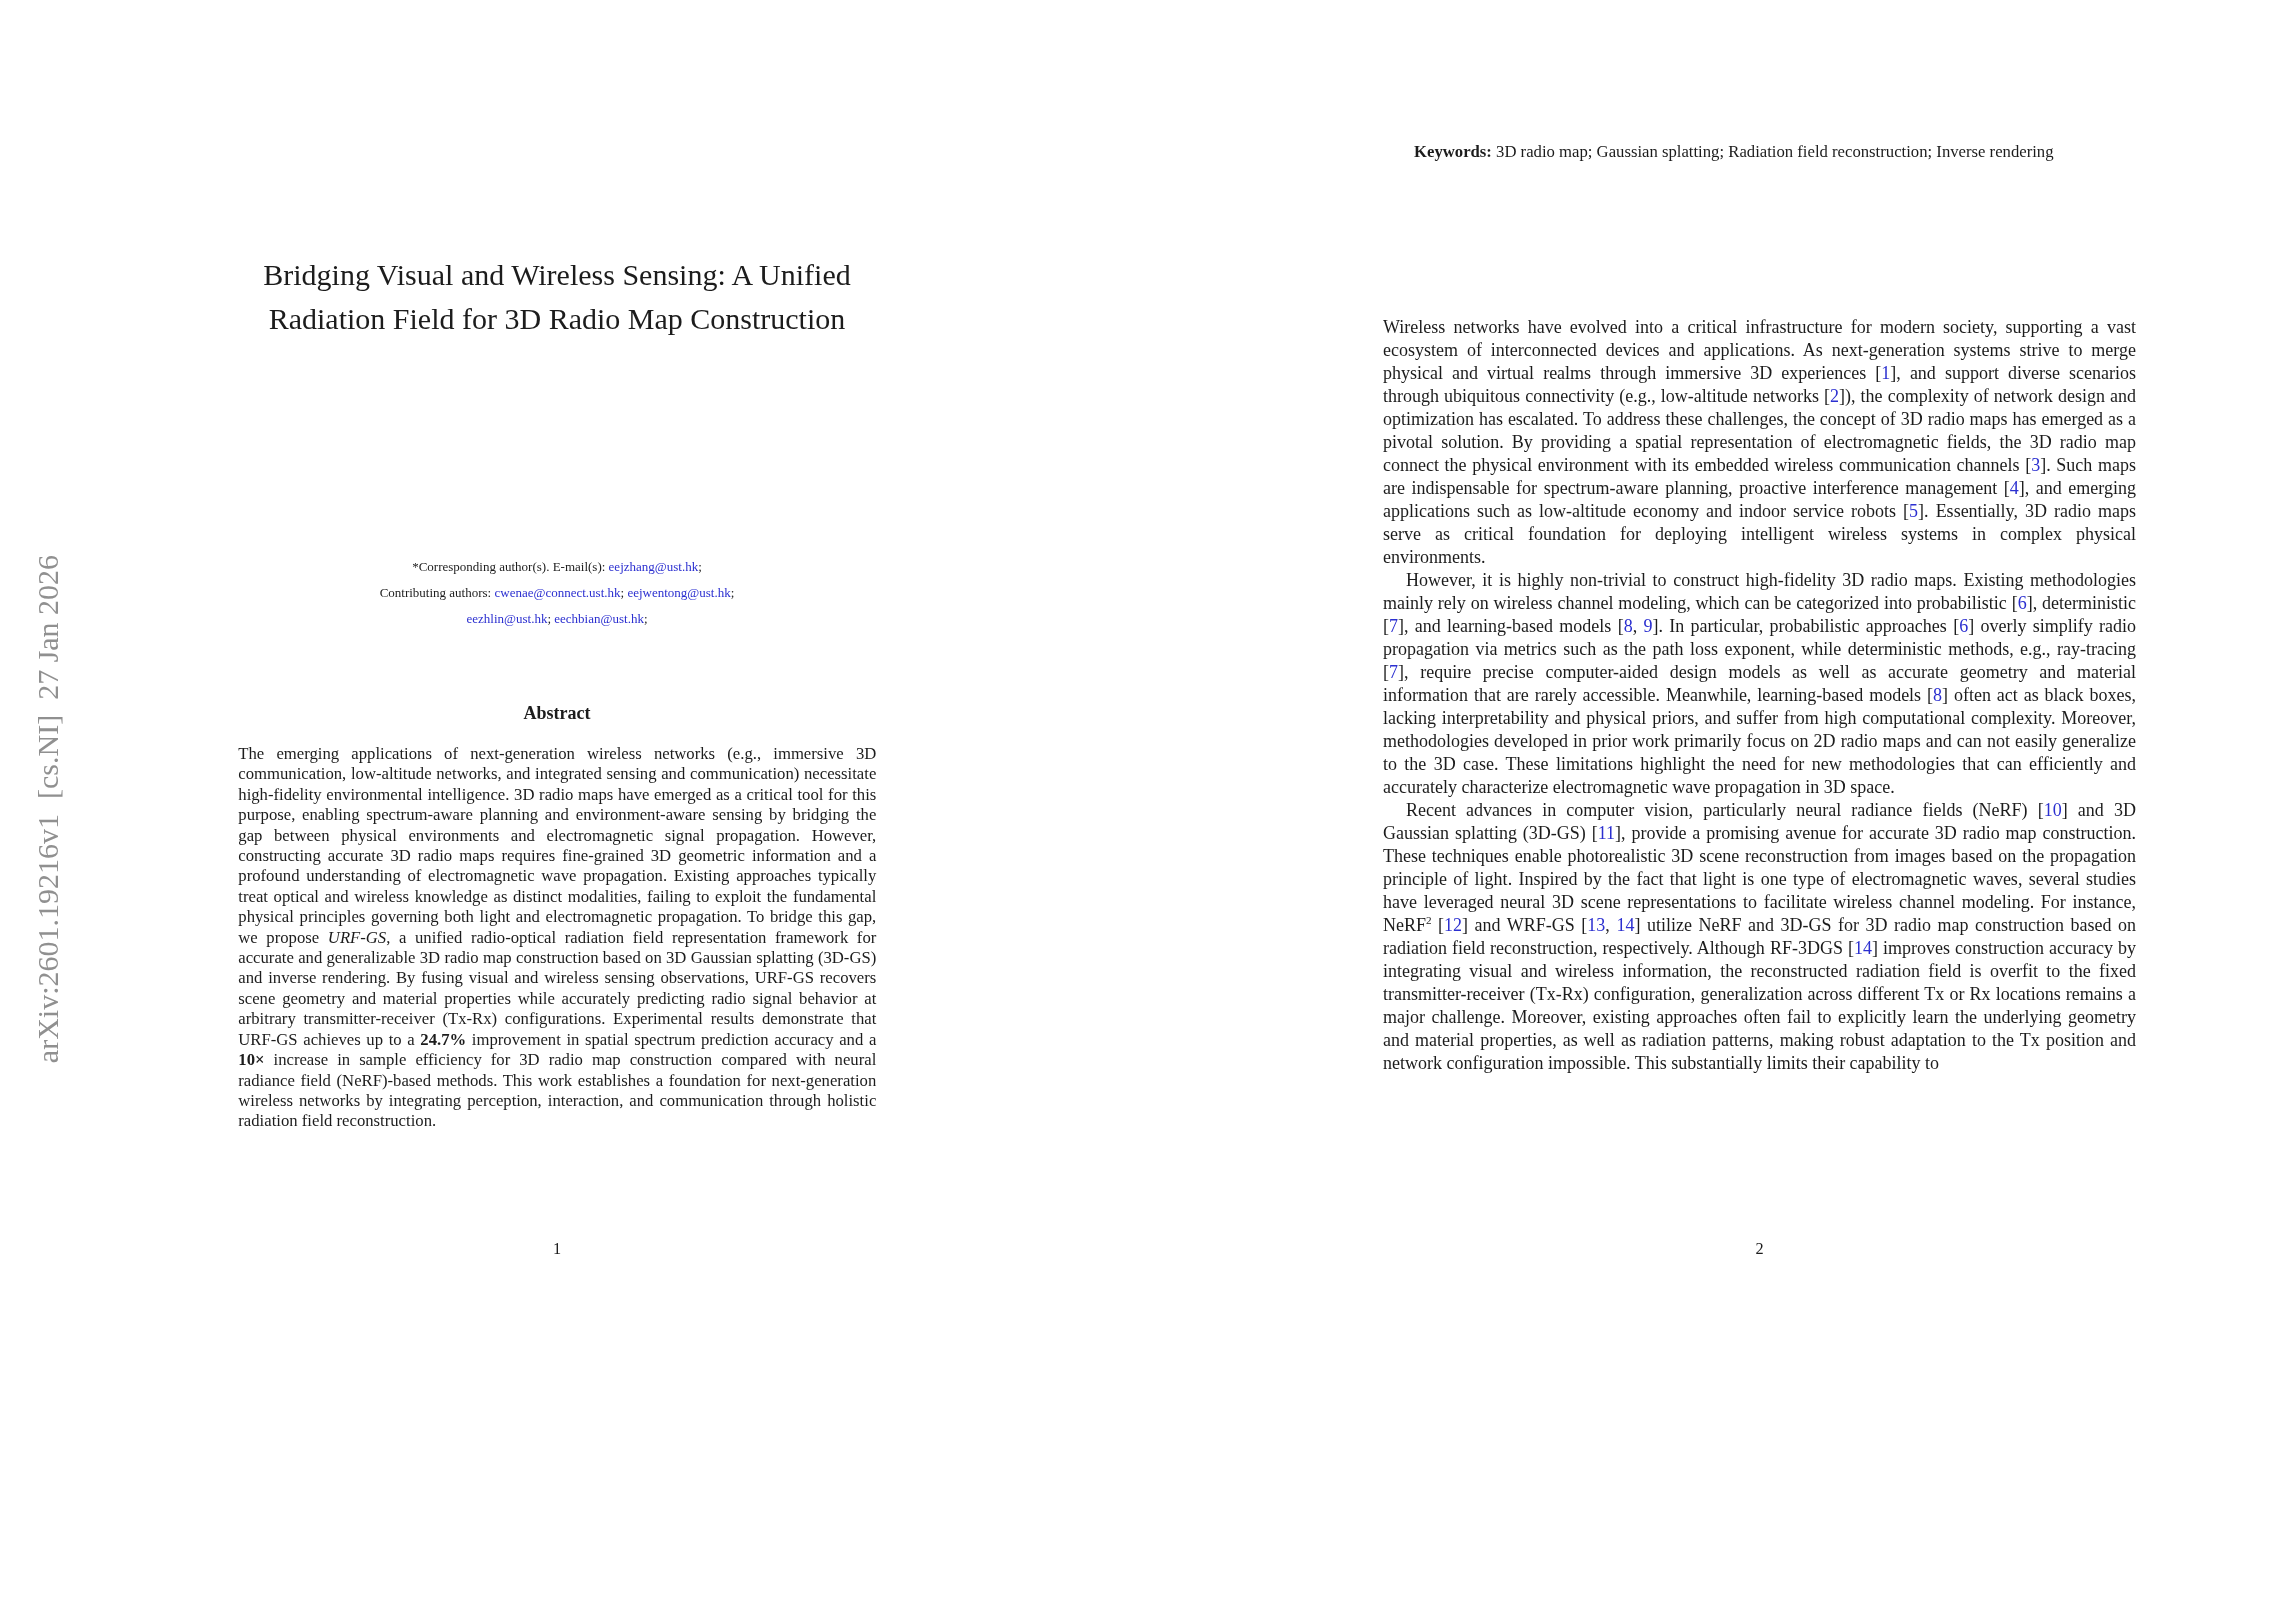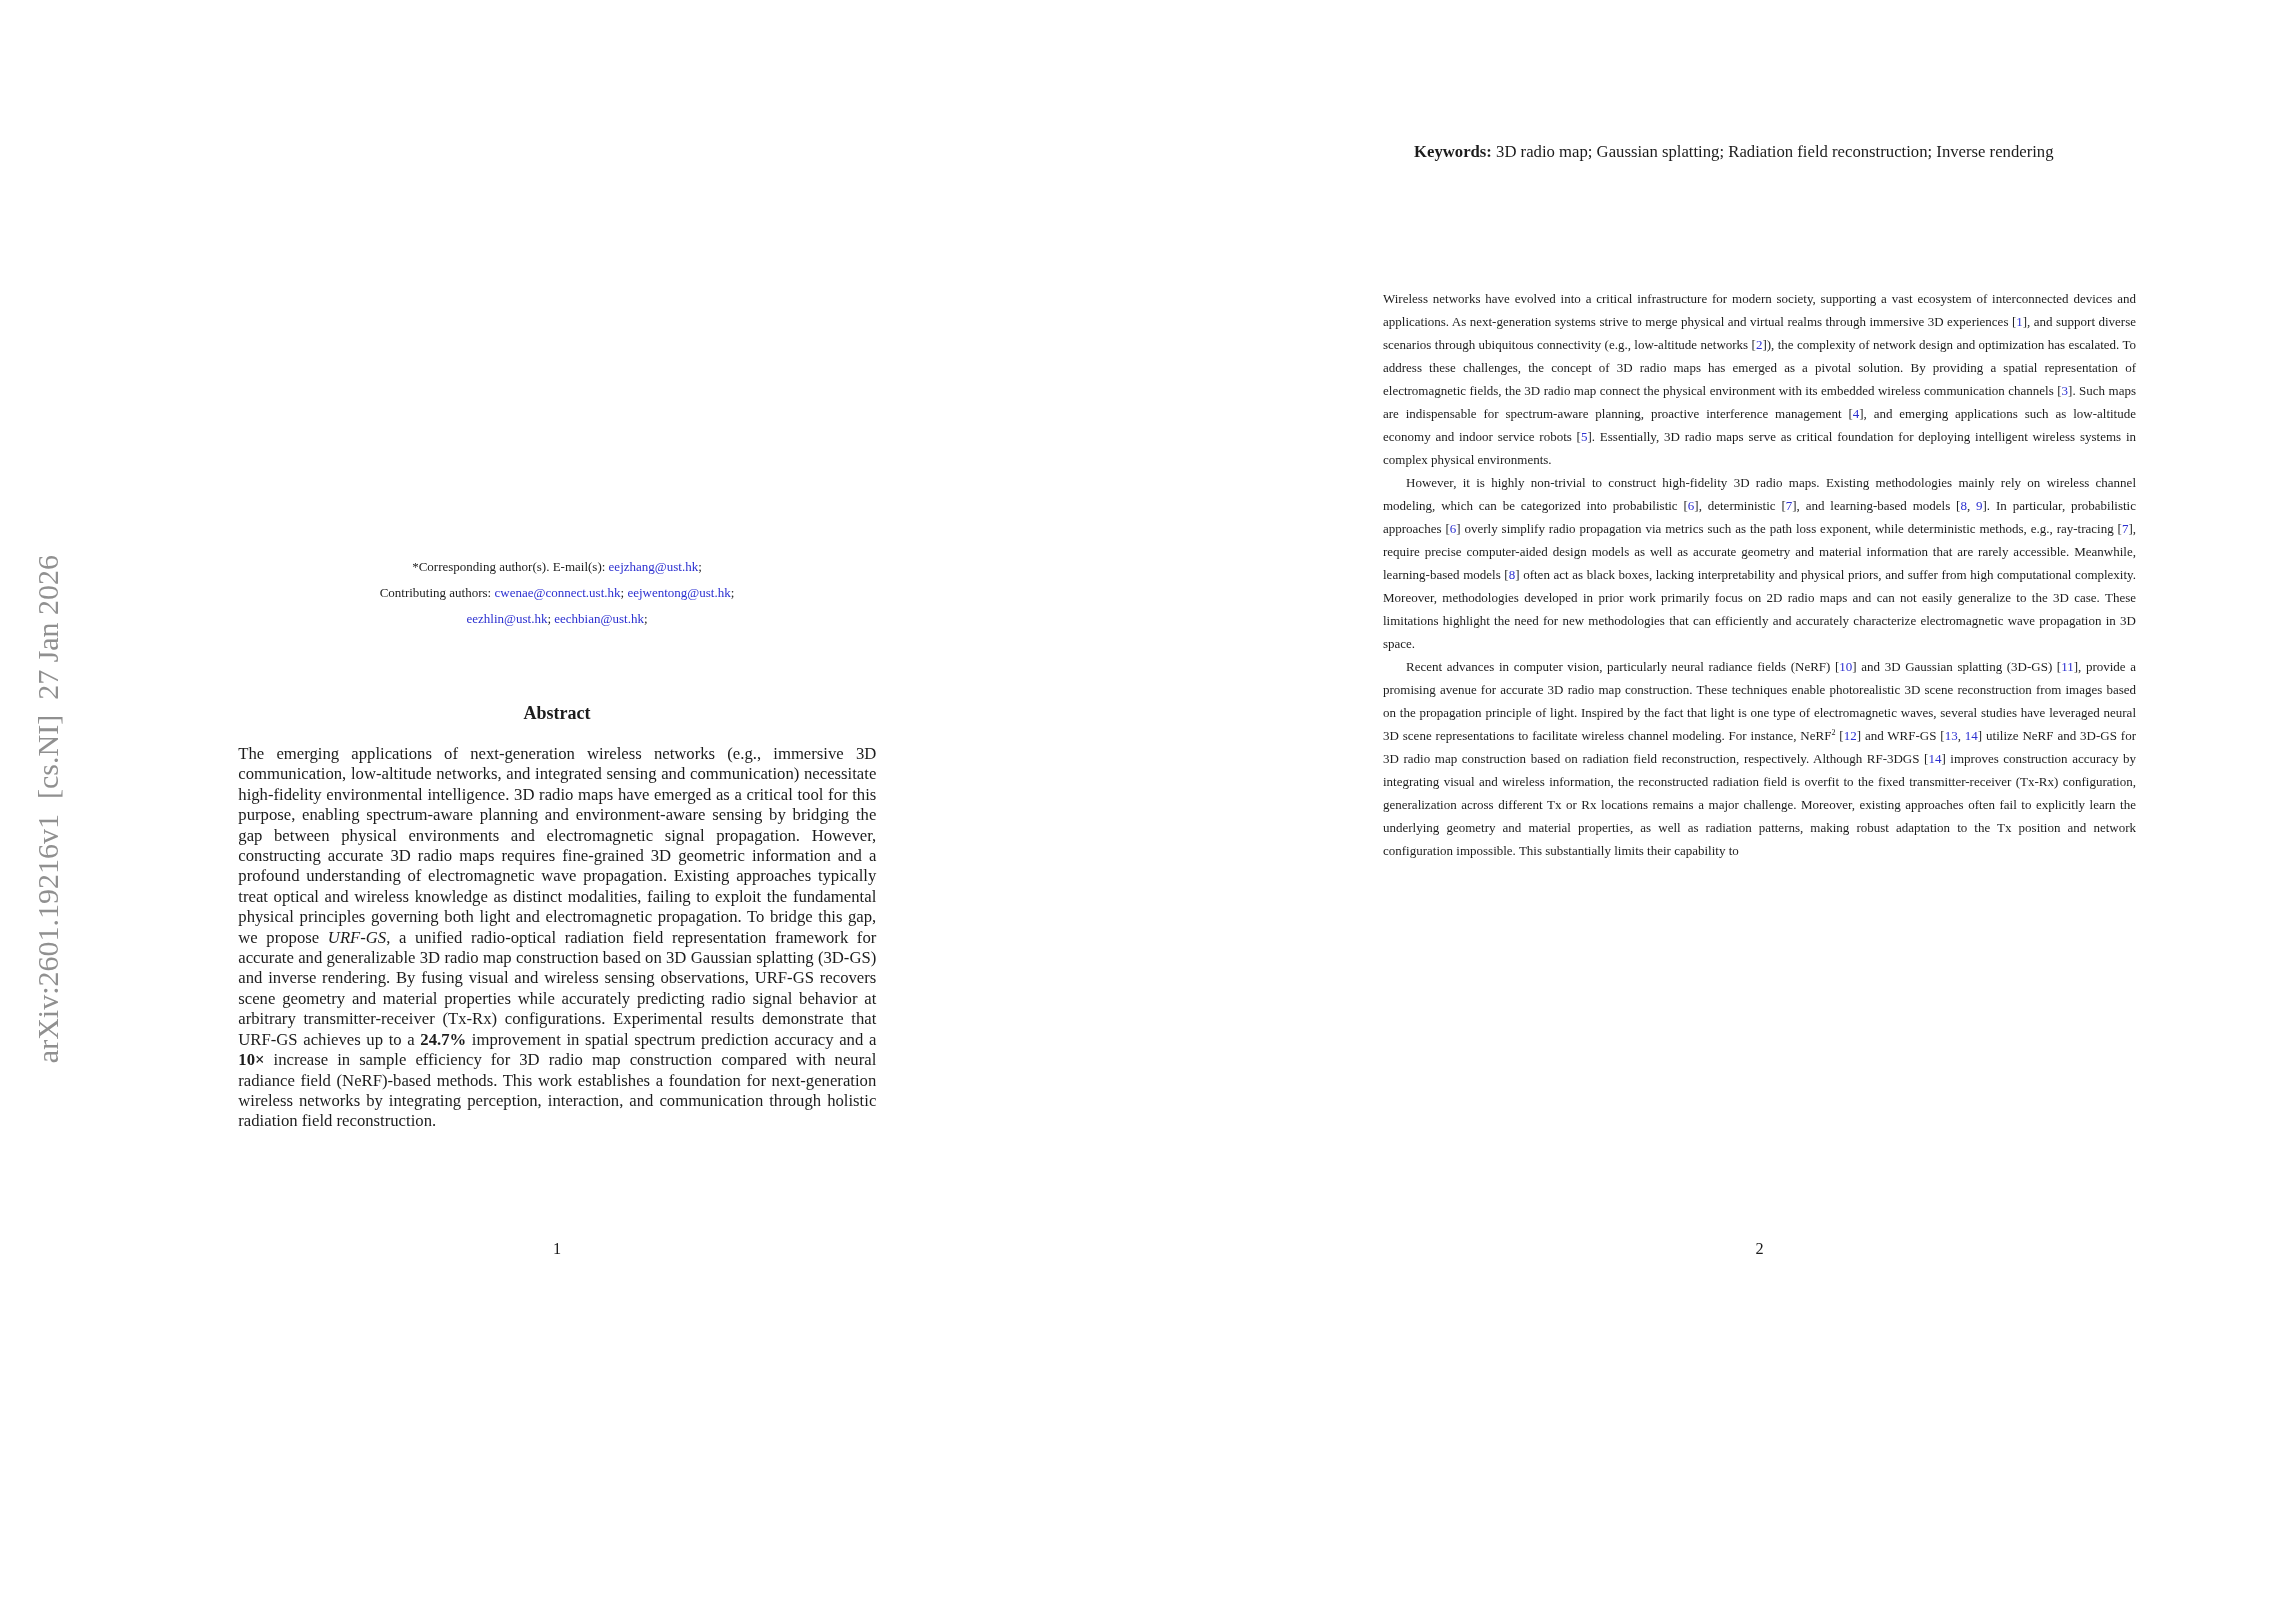--- a/index.html
+++ b/index.html
@@ -26,21 +26,21 @@
   .affiliation{top:439px;left:19px;right:19px;text-align:center;font-size:19.7px;line-height:29px;}
   .correspondence{top:554px;text-align:center;font-size:13px;line-height:26px;}
   .abstract-heading{top:691px;text-align:center;font-size:18px;font-weight:bold;margin:12px;}
   .abstract-body{top:718px;left:17.3px;right:auto;width:638px;font-size:16.7px;line-height:20.4px;text-align:justify;hyphens:auto;margin-top:26px;}
   .page-number{top:1239px;text-align:center;font-size:16.3px;}
 
   
   .keywords{top:141px;left:31px;right:auto;width:688px;font-size:16.7px;line-height:21.6px;text-align:left;}
   .section-heading{top:249px;font-size:26.4px;font-weight:bold;margin:0;}
   .section-number{margin-right:16.3px;}
-  .intro-body{top:287px;font-size:13px;line-height:23px;text-align:justify;hyphens:auto;}
+  .intro-body{top:316px;font-size:18px;line-height:23px;text-align:justify;hyphens:auto;}
   .intro-body p{margin:0;}
   .intro-body p + p{text-indent:23px;}
 
   .cite{color:var(--link);text-decoration:none;cursor:pointer;}
   b{font-weight:bold;}
   i{font-style:italic;}
   sup{font-size:0.62em;line-height:0;vertical-align:super;}
 
   
   .arxiv-watermark{
@@ -48,20 +48,21 @@
     transform:rotate(-90deg);transform-origin:center;
     color:var(--gray);font-size:30px;text-align:center;white-space:pre;
   }
 </style>
 </head>
 <body>
 
 <div class="arxiv-watermark">arXiv:2601.19216v1  [cs.NI]  27 Jan 2026</div>
 
 <div class="page" id="page1">
+  <h1 class="abs-pos paper-title">Bridging Visual and Wireless Sensing: A Unified Radiation Field for 3D Radio Map Construction</h1>
   <div class="abs-pos correspondence"><span>*Corresponding author(s). E-mail(s): </span><a class="cite">eejzhang@ust.hk</a><span>;</span><br><span>Contributing authors: </span><a class="cite">cwenae@connect.ust.hk</a><span>; </span><a class="cite">eejwentong@ust.hk</a><span>;</span><br><a class="cite">eezhlin@ust.hk</a><span>; </span><a class="cite">eechbian@ust.hk</a><span>;</span></div>
   <h2 class="abs-pos abstract-heading">Abstract</h2>
   <div class="abs-pos abstract-body"><span>The emerging applications of next-generation wireless networks (e.g., immersive 3D communication, low-altitude networks, and integrated sensing and communication) necessitate high-fidelity environmental intelligence. 3D radio maps have emerged as a critical tool for this purpose, enabling spectrum-aware planning and environment-aware sensing by bridging the gap between physical environments and electromagnetic signal propagation. However, constructing accurate 3D radio maps requires fine-grained 3D geometric information and a profound understanding of electromagnetic wave propagation. Existing approaches typically treat optical and wireless knowledge as distinct modalities, failing to exploit the fundamental physical principles governing both light and electromagnetic propagation. To bridge this gap, we propose </span><i>URF-GS</i><span>, a unified radio-optical radiation field representation framework for accurate and generalizable 3D radio map construction based on 3D Gaussian splatting (3D-GS) and inverse rendering. By fusing visual and wireless sensing observations, URF-GS recovers scene geometry and material properties while accurately predicting radio signal behavior at arbitrary transmitter-receiver (Tx-Rx) configurations. Experimental results demonstrate that URF-GS achieves up to a </span><b>24.7%</b><span> improvement in spatial spectrum prediction accuracy and a </span><b>10×</b><span> increase in sample efficiency for 3D radio map construction compared with neural radiance field (NeRF)-based methods. This work establishes a foundation for next-generation wireless networks by integrating perception, interaction, and communication through holistic radiation field reconstruction.</span></div>
   <div class="abs-pos page-number">1</div>
 </div>
 
 <div class="page" id="page2">
   <div class="abs-pos keywords"><b>Keywords:</b><span> 3D radio map; Gaussian splatting; Radiation field reconstruction; Inverse rendering</span></div>
   <div class="abs-pos intro-body">
     <p><span>Wireless networks have evolved into a critical infrastructure for modern society, supporting a vast ecosystem of interconnected devices and applications. As next-generation systems strive to merge physical and virtual realms through immersive 3D experiences [</span><a class="cite">1</a><span>], and support diverse scenarios through ubiquitous connectivity (e.g., low-altitude networks [</span><a class="cite">2</a><span>]), the complexity of network design and optimization has escalated. To address these challenges, the concept of 3D radio maps has emerged as a pivotal solution. By providing a spatial representation of electromagnetic fields, the 3D radio map connect the physical environment with its embedded wireless communication channels [</span><a class="cite">3</a><span>]. Such maps are indispensable for spectrum-aware planning, proactive interference management [</span><a class="cite">4</a><span>], and emerging applications such as low-altitude economy and indoor service robots [</span><a class="cite">5</a><span>]. Essentially, 3D radio maps serve as critical foundation for deploying intelligent wireless systems in complex physical environments.</span></p>

